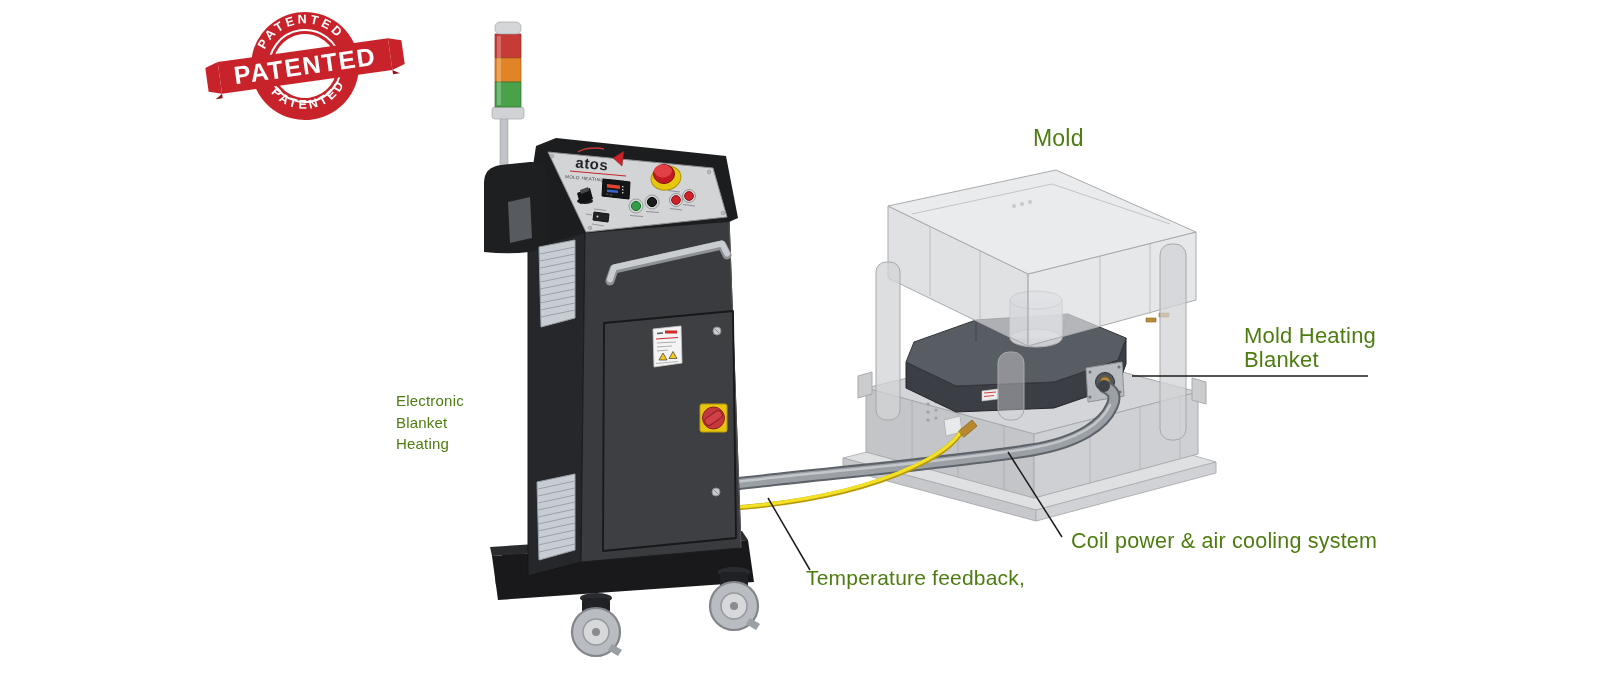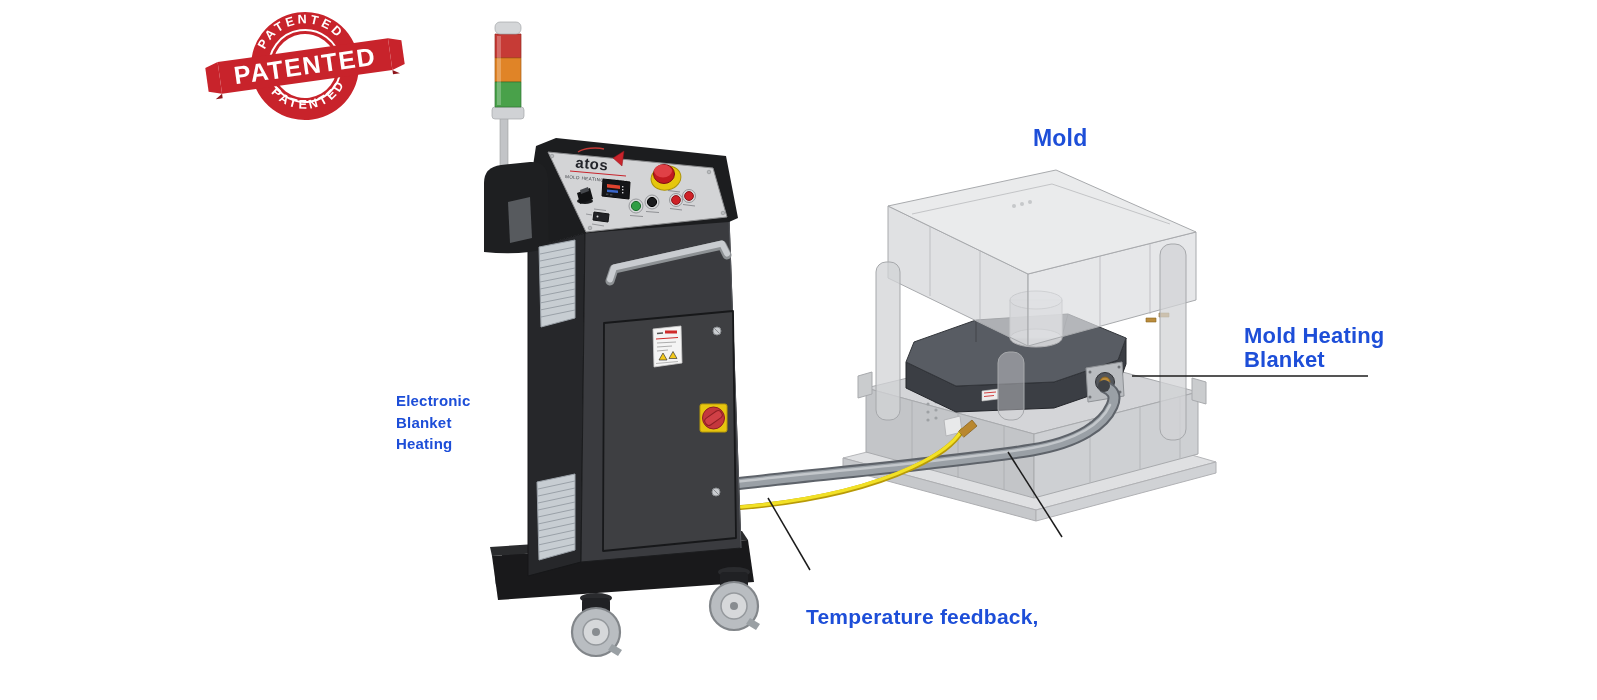--- a/index.html
+++ b/index.html
@@ -1,25 +1,25 @@
 <!DOCTYPE html>
 <html><head>
 <meta charset="utf-8">
 <style>
   html,body{margin:0;padding:0;background:#ffffff;}
   .canvas{position:relative;width:1597px;height:700px;background:#ffffff;overflow:hidden;
           font-family:"Liberation Sans",sans-serif;}
   .art{position:absolute;left:0;top:0;}
-  .label{position:absolute;color:#1d4ed8;letter-spacing:0.2px;font-weight:bold;}
+  .label{position:absolute;color:#4d7c0f;letter-spacing:0.2px;}
   .label div{white-space:nowrap;}
   #label-mold{left:1033px;top:125px;font-size:23px;}
   #label-blanket{left:1244px;top:324px;font-size:22px;line-height:24px;}
   #label-ect{left:396px;top:390px;font-size:15px;line-height:21.5px;}
   #label-coil{left:1071px;top:529px;font-size:21.5px;}
-  #label-temp{left:806px;top:567px;font-size:21px;line-height:22px;margin-top:39px;}
+  #label-temp{left:806px;top:567px;font-size:21px;line-height:22px;}
   text{font-family:"Liberation Sans",sans-serif;}
 </style>
 </head>
 <body>
 
 <div class="canvas">
 
 <svg class="art" width="1597" height="700" viewBox="0 0 1597 700">
   <defs>
     <path id="arcTop" d="M -40,-17 A 44 44 0 0 1 40,-17"></path>
@@ -342,18 +342,19 @@
   <div>Mold Heating</div>
   <div>Blanket</div>
 </div>
 
 <div class="label" id="label-ect">
   <div>Electronic</div>
   <div>Blanket</div>
   <div>Heating</div>
 </div>
 
+<div class="label" id="label-coil">Coil power &amp; air cooling system</div>
 
 <div class="label" id="label-temp">
   <div>Temperature feedback,</div>
 </div>
 
 </div>
 
 </body></html>

